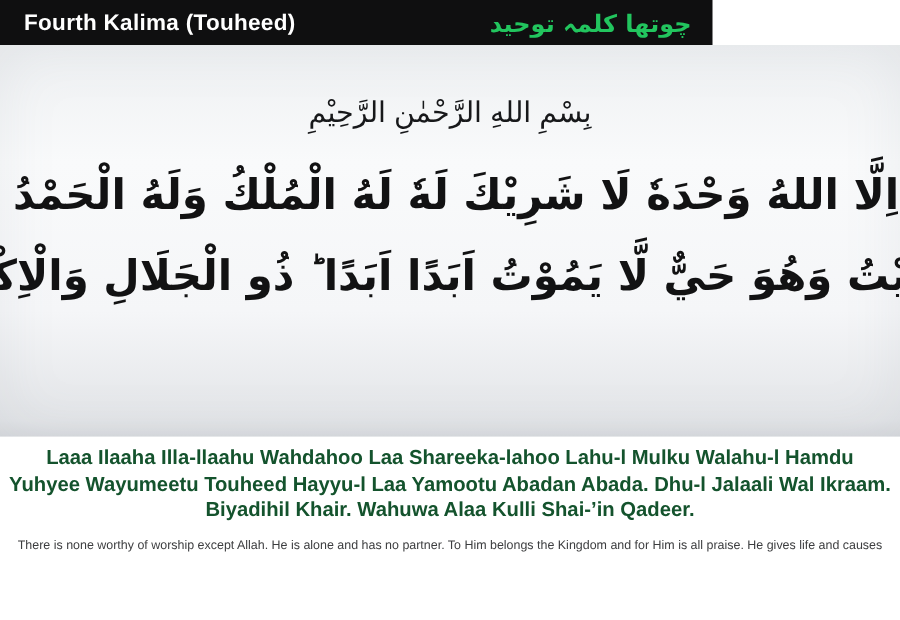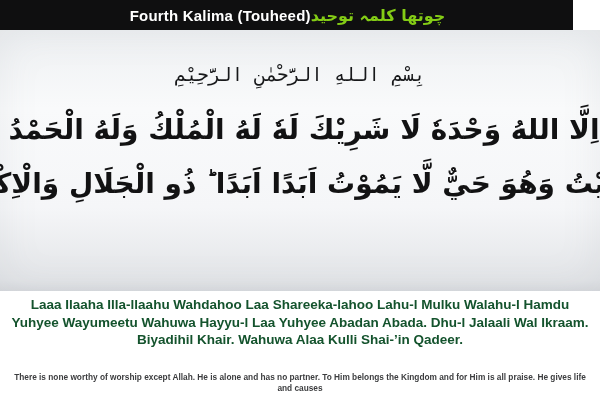--- a/index.html
+++ b/index.html
@@ -9,57 +9,57 @@
     width: 600px;
     height: 413px;
     background: #ffffff;
     overflow: hidden;
     font-family: "Liberation Sans", sans-serif;
   }
   
   .header-bar {
     position: absolute;
     top: 0; left: 0;
-    width: 573px;
+    width: 475px;
     height: 30px;
     background: #0f0f10;
     display: flex;
     align-items: center;
-    justify-content: center;
+    justify-content: space-between;
     padding: 0 14px 0 16px;
   }
   .title-en {
     color: #ffffff;
     font-size: 15px;
     font-weight: 600;
     letter-spacing: 0.2px;
     font-family: "Liberation Sans", sans-serif;
   }
   .title-ur {
-    color: #84cc16;
+    color: #22c55e;
     font-size: 16px;
     font-weight: 700;
     direction: rtl;
     font-family: "DejaVu Sans", sans-serif;
   }
   
   .calligraphy-panel {
     position: absolute;
     top: 30px; left: 0;
     width: 600px;
     height: 261px;
     background: linear-gradient(180deg, #eef0f2 0%, #f9fafb 30%, #f5f6f8 68%, #e3e5e8 96%, #d9dbdf 100%);
     box-shadow: inset 0 0 40px rgba(120,128,140,0.10);
     text-align: center;
   }
   .bismillah {
     padding-top: 20px;
     height: 70px;
     direction: rtl;
-    font-family: Liberation Mono, monospace;
+    font-family: Liberation Sans, sans-serif;
     font-size: 19px;
     color: #17181a;
     display: flex;
     align-items: center;
     justify-content: center;
   }
   .arabic-lines { margin-top: 2px; }
   .arabic-line {
     height: 54px;
     display: flex;
@@ -80,28 +80,28 @@
     text-align: center;
     color: #14532d;
     font-family: "Liberation Sans", sans-serif;
     font-size: 13.5px;
     font-weight: 700;
     line-height: 17.5px;
   }
   
   .translation-block {
     position: absolute;
-    top: 372px; left: 0;
+    top: 358px; left: 0;
     width: 600px;
     padding: 0 8px;
     text-align: center;
     color: #3c3d3f;
     font-family: "Liberation Sans", sans-serif;
     font-size: 8.3px;
-    font-weight: 700;
+    font-weight: 400;
     line-height: 11px;
   }
 </style>
 </head>
 <body>
 
 <div class="poster">
 
   <div class="header-bar">
     <span class="title-en">Fourth Kalima (Touheed)</span>
@@ -111,21 +111,21 @@
   <div class="calligraphy-panel">
     <div class="bismillah" lang="ar" dir="rtl">بِسْمِ اللهِ الرَّحْمٰنِ الرَّحِيْمِ</div>
     <div class="arabic-lines">
       <div class="arabic-line" lang="ar" dir="rtl">لَآ اِلٰهَ اِلَّا اللهُ وَحْدَهٗ لَا شَرِيْكَ لَهٗ لَهُ الْمُلْكُ وَلَهُ الْحَمْدُ يُحْيٖ</div>
       <div class="arabic-line" lang="ar" dir="rtl">وَيُمِيْتُ وَهُوَ حَيٌّ لَّا يَمُوْتُ اَبَدًا اَبَدًا ؕ ذُو الْجَلَالِ وَالْاِكْرَامِ</div>
     </div>
   </div>
 
   <div class="translit-block">
     <div>Laaa Ilaaha Illa-llaahu Wahdahoo Laa Shareeka-lahoo Lahu-l Mulku Walahu-l Hamdu</div>
-    <div>Yuhyee Wayumeetu Wahuwa Hayyu-l Laa Yuhyee Abadan Abada. Dhu-l Jalaali Wal Ikraam.</div>
+    <div>Yuhyee Wayumeetu Touheed Hayyu-l Laa Yamootu Abadan Abada. Dhu-l Jalaali Wal Ikraam.</div>
     <div>Biyadihil Khair. Wahuwa Alaa Kulli Shai-’in Qadeer.</div>
   </div>
 
   <div class="translation-block">
     <div>There is none worthy of worship except Allah. He is alone and has no partner. To Him belongs the Kingdom and for Him is all praise. He gives life and causes</div>
   </div>
 
 </div>
 
 </body></html>

